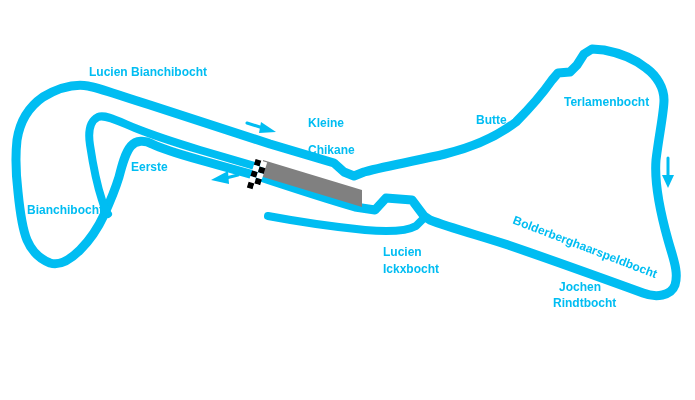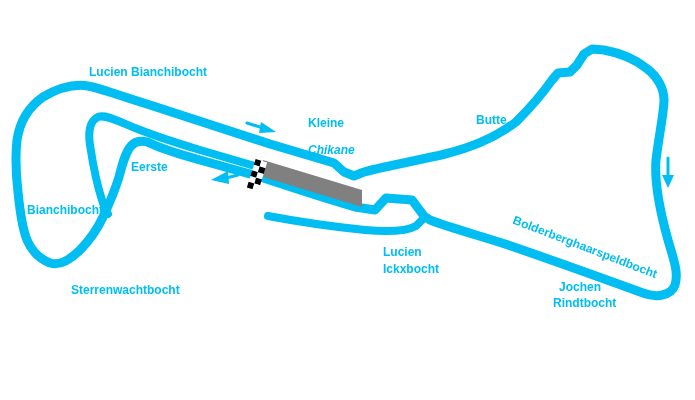--- a/index.html
+++ b/index.html
@@ -136,23 +136,23 @@
     </g>
     <g>
       <path class="arrow-shaft" d="M 668,158 L 668,176"></path>
       <polygon class="arrow-head" points="662,175 674,175 668,188"></polygon>
     </g>
   </svg>
 
   <div class="lbl" style="left:89px;top:65px;">Lucien Bianchibocht</div>
   <div class="lbl" style="left:131px;top:160px;">Eerste</div>
   <div class="lbl" style="left:27px;top:203px;">Bianchibocht</div>
-  <div class="lbl" style="left:71px;top:283px;">Sterrenwachtbocht</div>
   <div class="lbl" style="left:308px;top:116px;">Kleine</div>
-  <div class="lbl" style="left:308px;top:143px;font-style:italic;">Chikane</div>
+  <div class="lbl" style="left:308px;top:143px;">Chikane</div>
   <div class="lbl" style="left:476px;top:113px;">Butte</div>
+  <div class="lbl" style="left:564px;top:95px;">Terlamenbocht</div>
   <div class="lbl" style="left:383px;top:245px;">Lucien</div>
   <div class="lbl" style="left:383px;top:262px;">Ickxbocht</div>
   <div class="lbl lbl-rot" style="left:516px;top:213px;">Bolderberghaarspeldbocht</div>
   <div class="lbl" style="left:553px;top:280px;margin-left:6px;">Jochen</div>
   <div class="lbl" style="left:553px;top:296px;">Rindtbocht</div>
 
 </div>
 
 </body></html>

